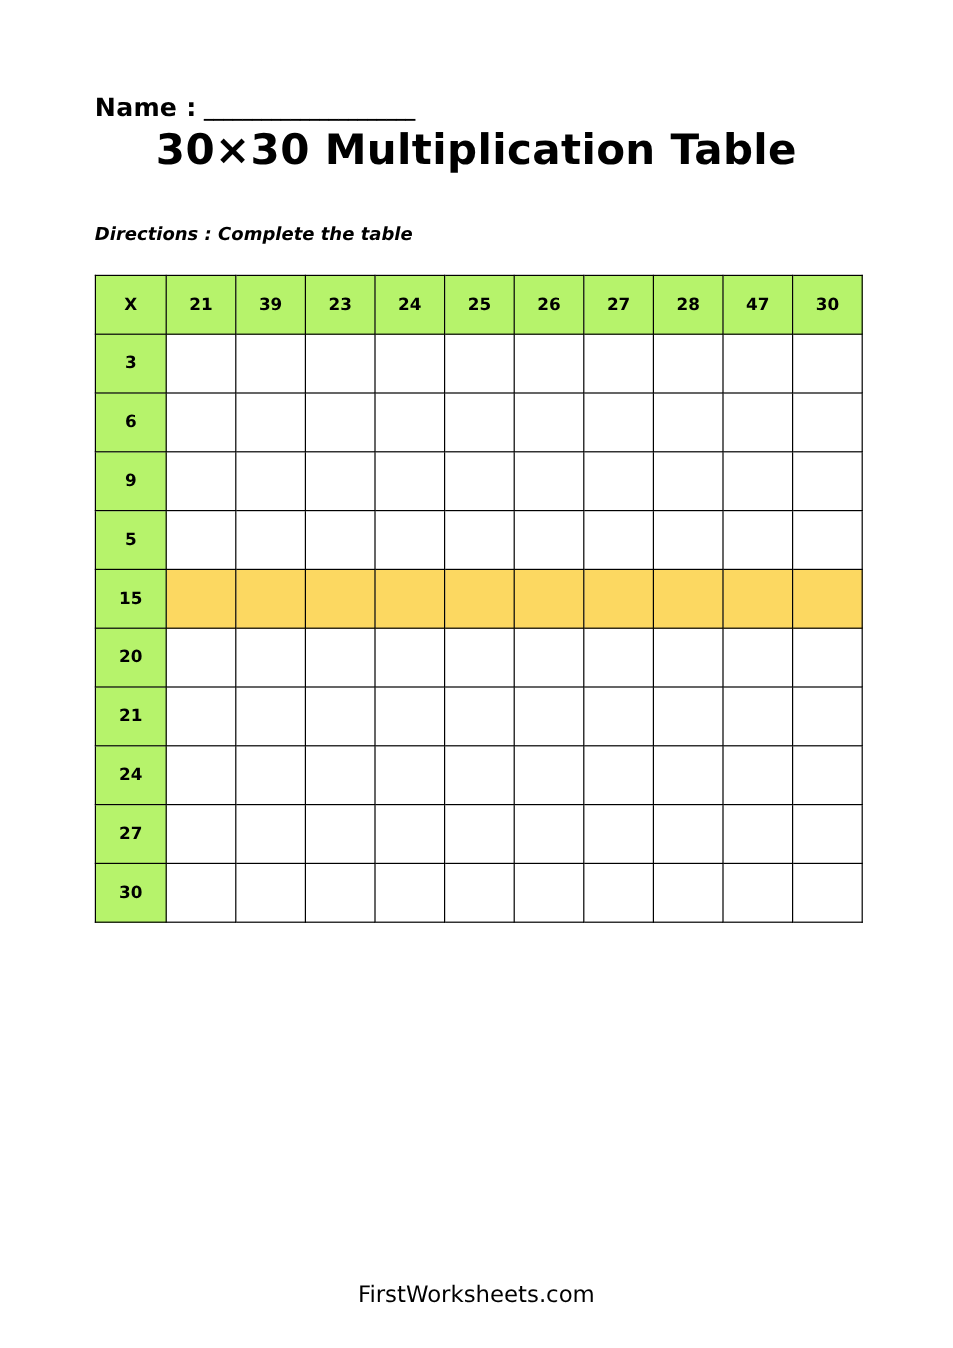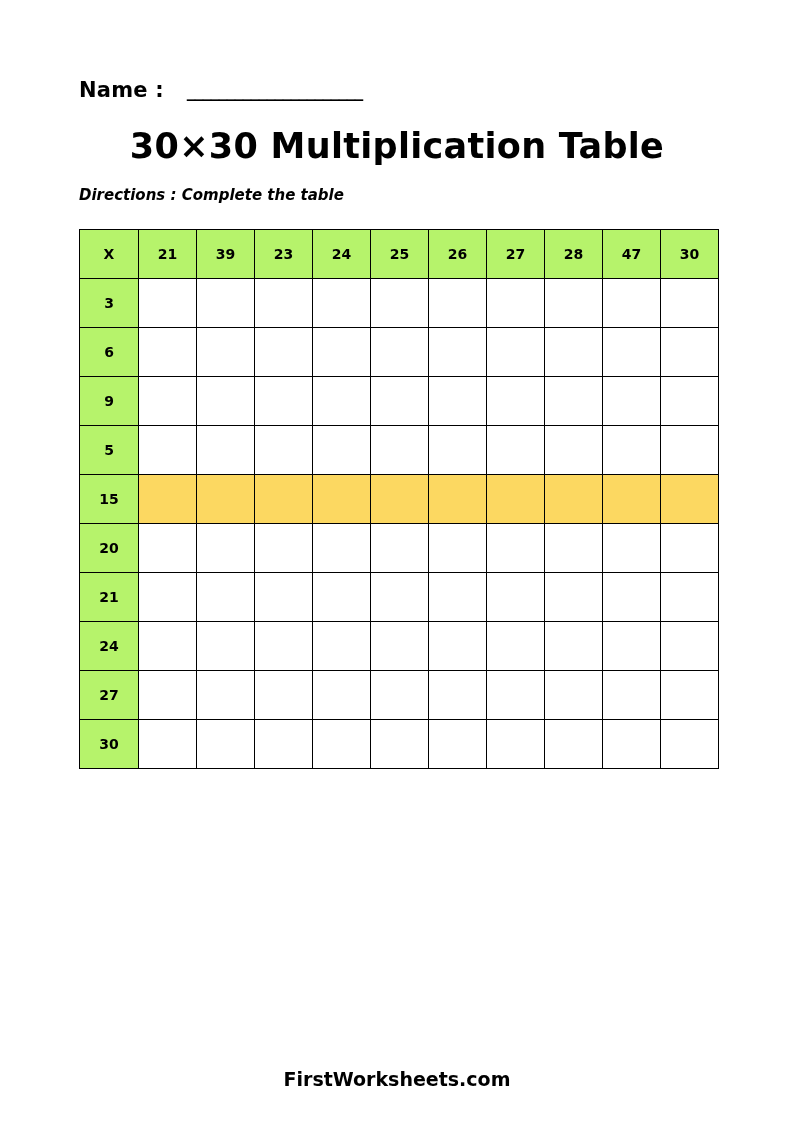--- a/index.html
+++ b/index.html
@@ -21,40 +21,40 @@
     inset: 0;
   }
 
   
   .name-row {
     position: absolute;
     left: 79px;
     top: 78px;
     display: flex;
     align-items: baseline;
-    gap: 23px;
+    gap: 6px;
   }
   .name-label {
     font-size: 21px;
     font-weight: bold;
     letter-spacing: 0.2px;
   }
   .name-blank {
     font-size: 17px;
     font-weight: bold;
     letter-spacing: -0.5px;
     white-space: pre;
   }
 
   
   .title {
     position: absolute;
     left: 0;
     right: 0;
-    top: 126px;
+    top: 106px;
     text-align: center;
     font-size: 35px;
     font-weight: bold;
     letter-spacing: 0.3px;
   }
 
   
   .directions {
     position: absolute;
     left: 79px;
@@ -96,21 +96,21 @@
   table.grid td.highlight { background: #fcd861; }
 
   
   .footer {
     position: absolute;
     left: 0;
     right: 0;
     top: 1068px;
     text-align: center;
     font-size: 19px;
-    font-weight: bold;
+    font-weight: normal;
   }
 </style>
 </head>
 <body>
 
 <div class="page">
 
   <div class="name-row">
     <span class="name-label">Name :</span>
     <span class="name-blank">______________________</span>

